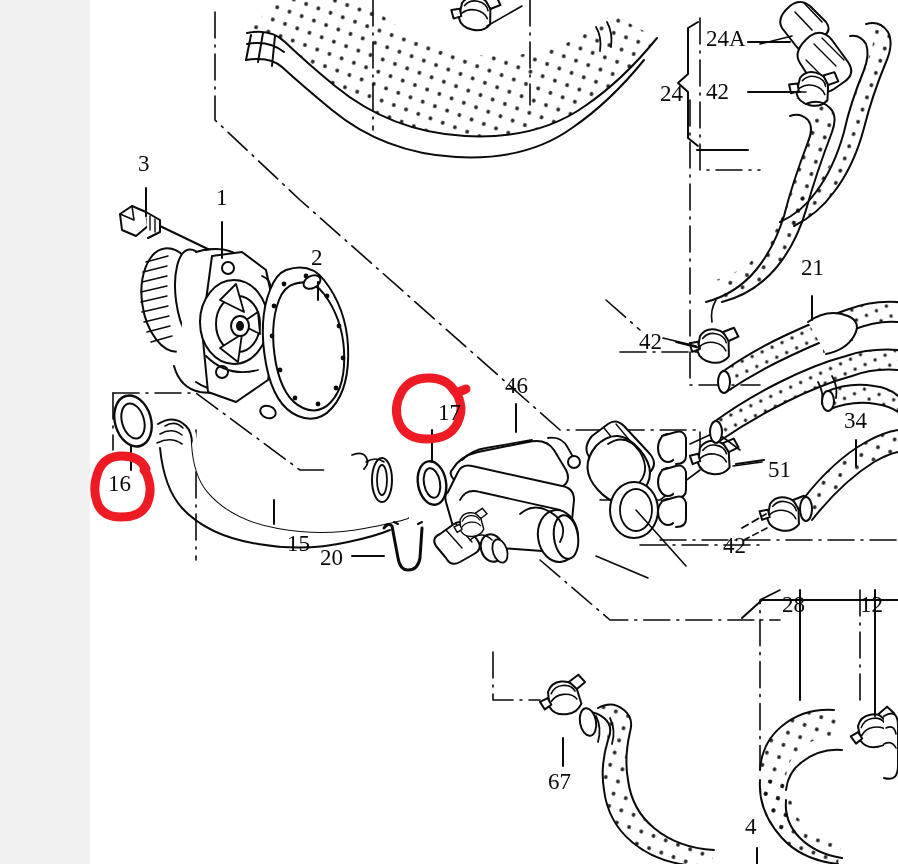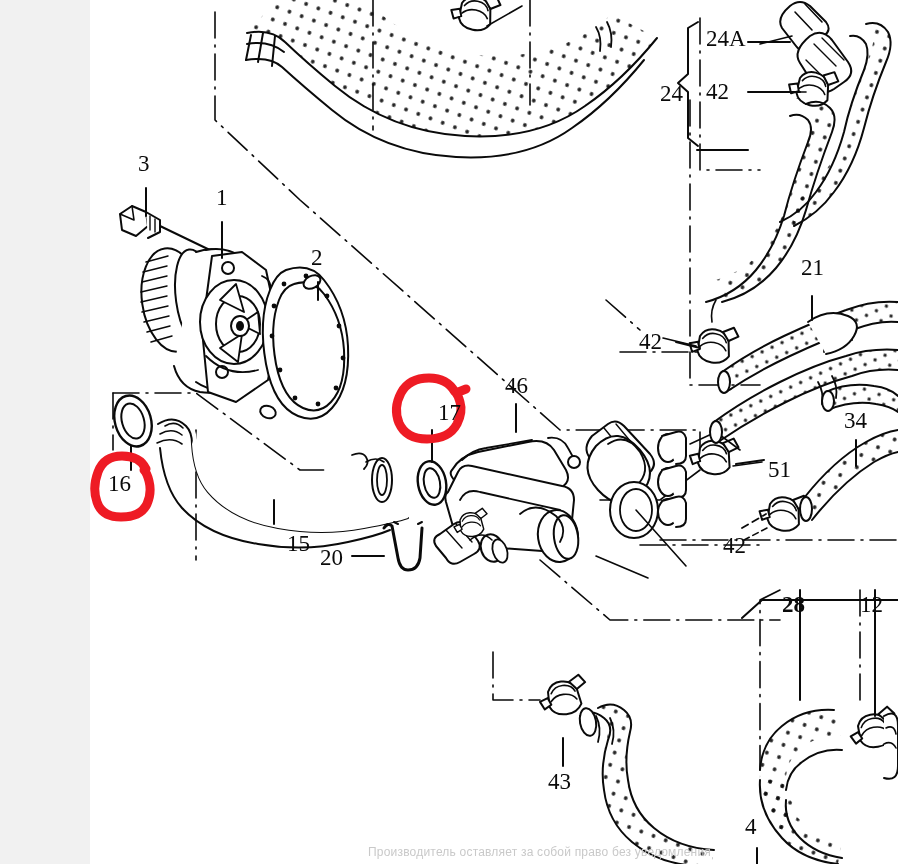--- a/index.html
+++ b/index.html
@@ -371,20 +371,19 @@
   <div class="callout" style="left:438px; top:401px;">17</div>
   <div class="callout" style="left:505px; top:374px;">46</div>
   <div class="callout" style="left:660px; top:82px;">24</div>
   <div class="callout" style="left:706px; top:27px;">24A</div>
   <div class="callout" style="left:706px; top:80px;">42</div>
   <div class="callout" style="left:639px; top:330px;">42</div>
   <div class="callout" style="left:801px; top:256px;">21</div>
   <div class="callout" style="left:844px; top:409px;">34</div>
   <div class="callout" style="left:768px; top:458px;">51</div>
   <div class="callout" style="left:723px; top:534px;">42</div>
-  <div class="callout" style="left:782px; top:593px;font-weight:bold;">28</div>
+  <div class="callout" style="left:782px; top:593px;">28</div>
   <div class="callout" style="left:860px; top:593px;text-align:right;">12</div>
-  <div class="callout" style="left:548px; top:770px;">43</div>
+  <div class="callout" style="left:548px; top:770px;">67</div>
   <div class="callout" style="left:745px; top:815px;">4</div>
 
-  <div class="watermark" style="left:368px; top:845px;">Производитель оставляет за собой право без уведомления</div>
 
 </div>
 
 </body></html>

